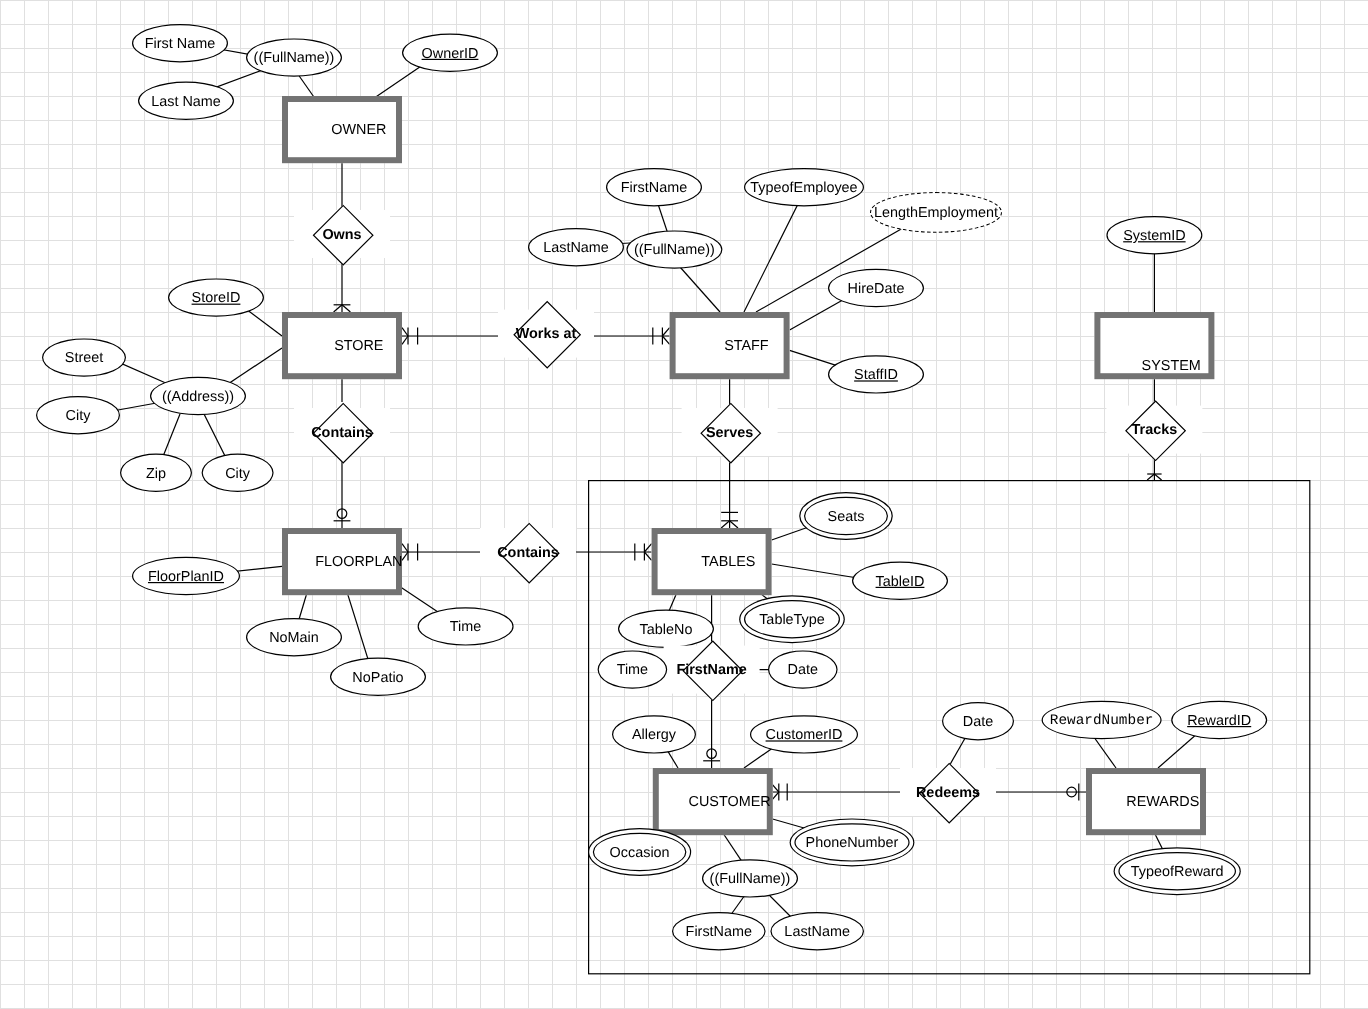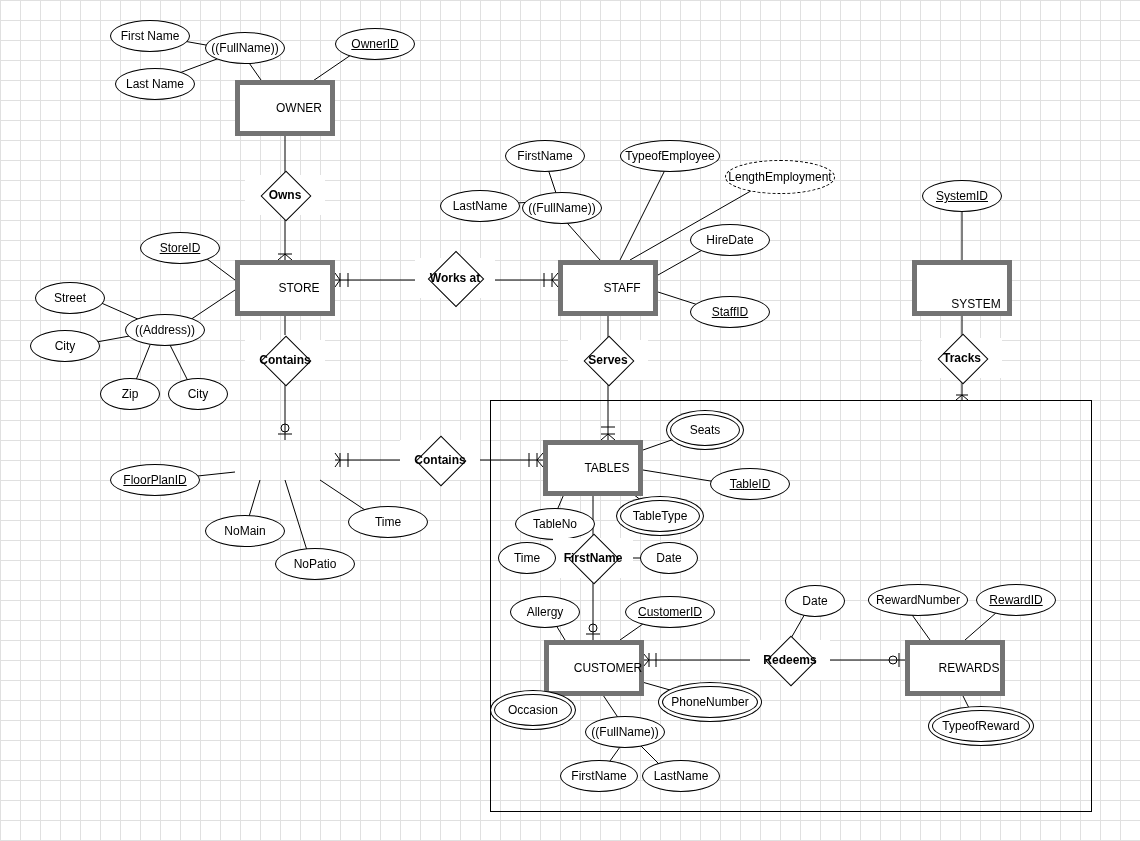--- a/index.html
+++ b/index.html
@@ -313,20 +313,23 @@
   </div>
   <div class="node attr" style="left:690px; top:296px;">
     <span class="underline">StaffID</span>
   </div>
 
   <div class="node rel" style="left:245px; top:340px;">
     <div class="diamond" style="width:34px;height:34px;left:23px;top:3px;"></div>
     <span>Contains</span>
   </div>
 
+  <div class="node entity" style="left:235px; top:440px;">
+    <span>FLOORPLAN</span>
+  </div>
   <div class="node attr" style="left:110px; top:464px; width:90px;">
     <span class="underline">FloorPlanID</span>
   </div>
   <div class="node attr" style="left:205px; top:515px;">
     <span>NoMain</span>
   </div>
   <div class="node attr" style="left:275px; top:548px;">
     <span>NoPatio</span>
   </div>
   <div class="node attr" style="left:348px; top:506px;">
@@ -399,21 +402,21 @@
     <div class="diamond" style="width:34px;height:34px;left:23px;top:3px;"></div>
     <span>Redeems</span>
   </div>
   <div class="node attr" style="left:785px; top:585px; width:60px;">
     <span>Date</span>
   </div>
 
   <div class="node entity" style="left:905px; top:640px;">
     <span>REWARDS</span>
   </div>
-  <div class="node attr" style="left:868px; top:584px; width:100px;">
+  <div class="node attr" style="left:868px; top:584px; width:100px;font-family:Liberation Mono, monospace;">
     <span>RewardNumber</span>
   </div>
   <div class="node attr" style="left:976px; top:584px; width:80px;">
     <span class="underline">RewardID</span>
   </div>
   <div class="node attr multi" style="left:932px; top:710px; width:98px;">
     <span>TypeofReward</span>
   </div>
 
   <div class="node entity" style="left:912px; top:260px;align-items:flex-end;">

